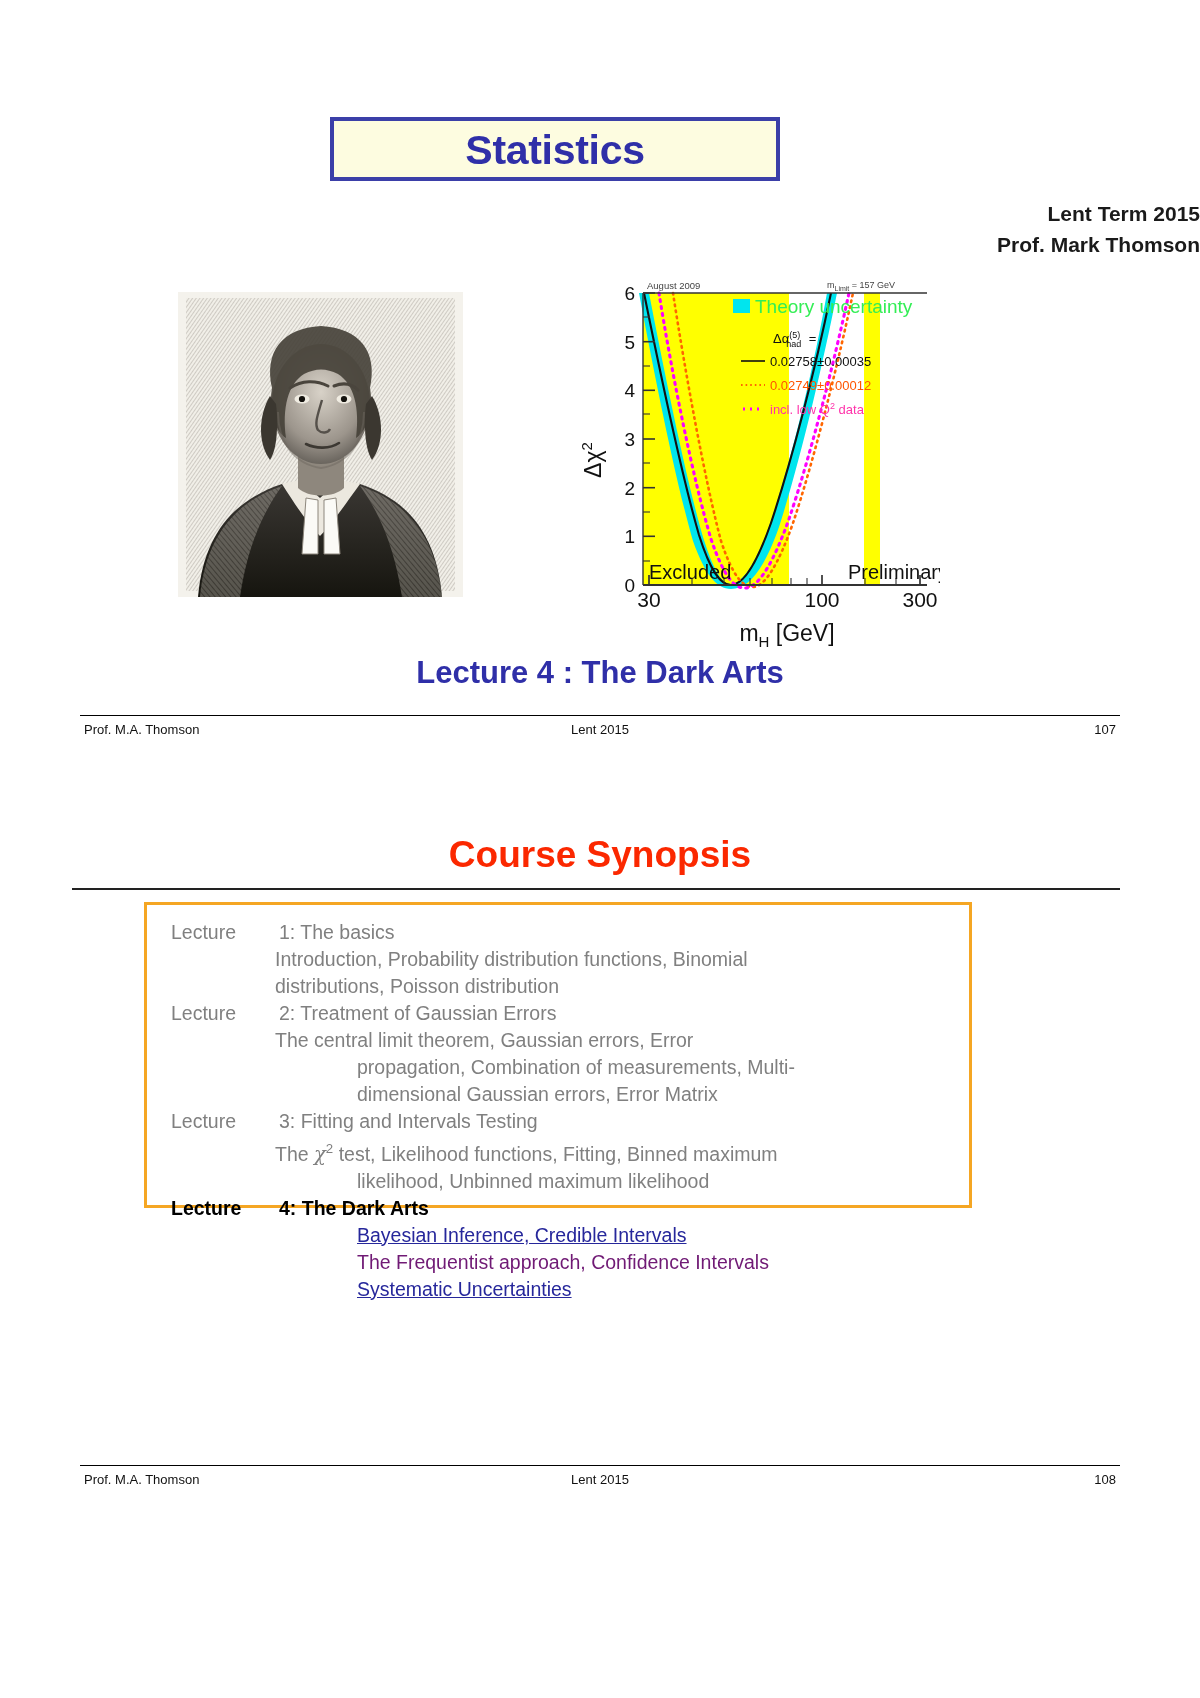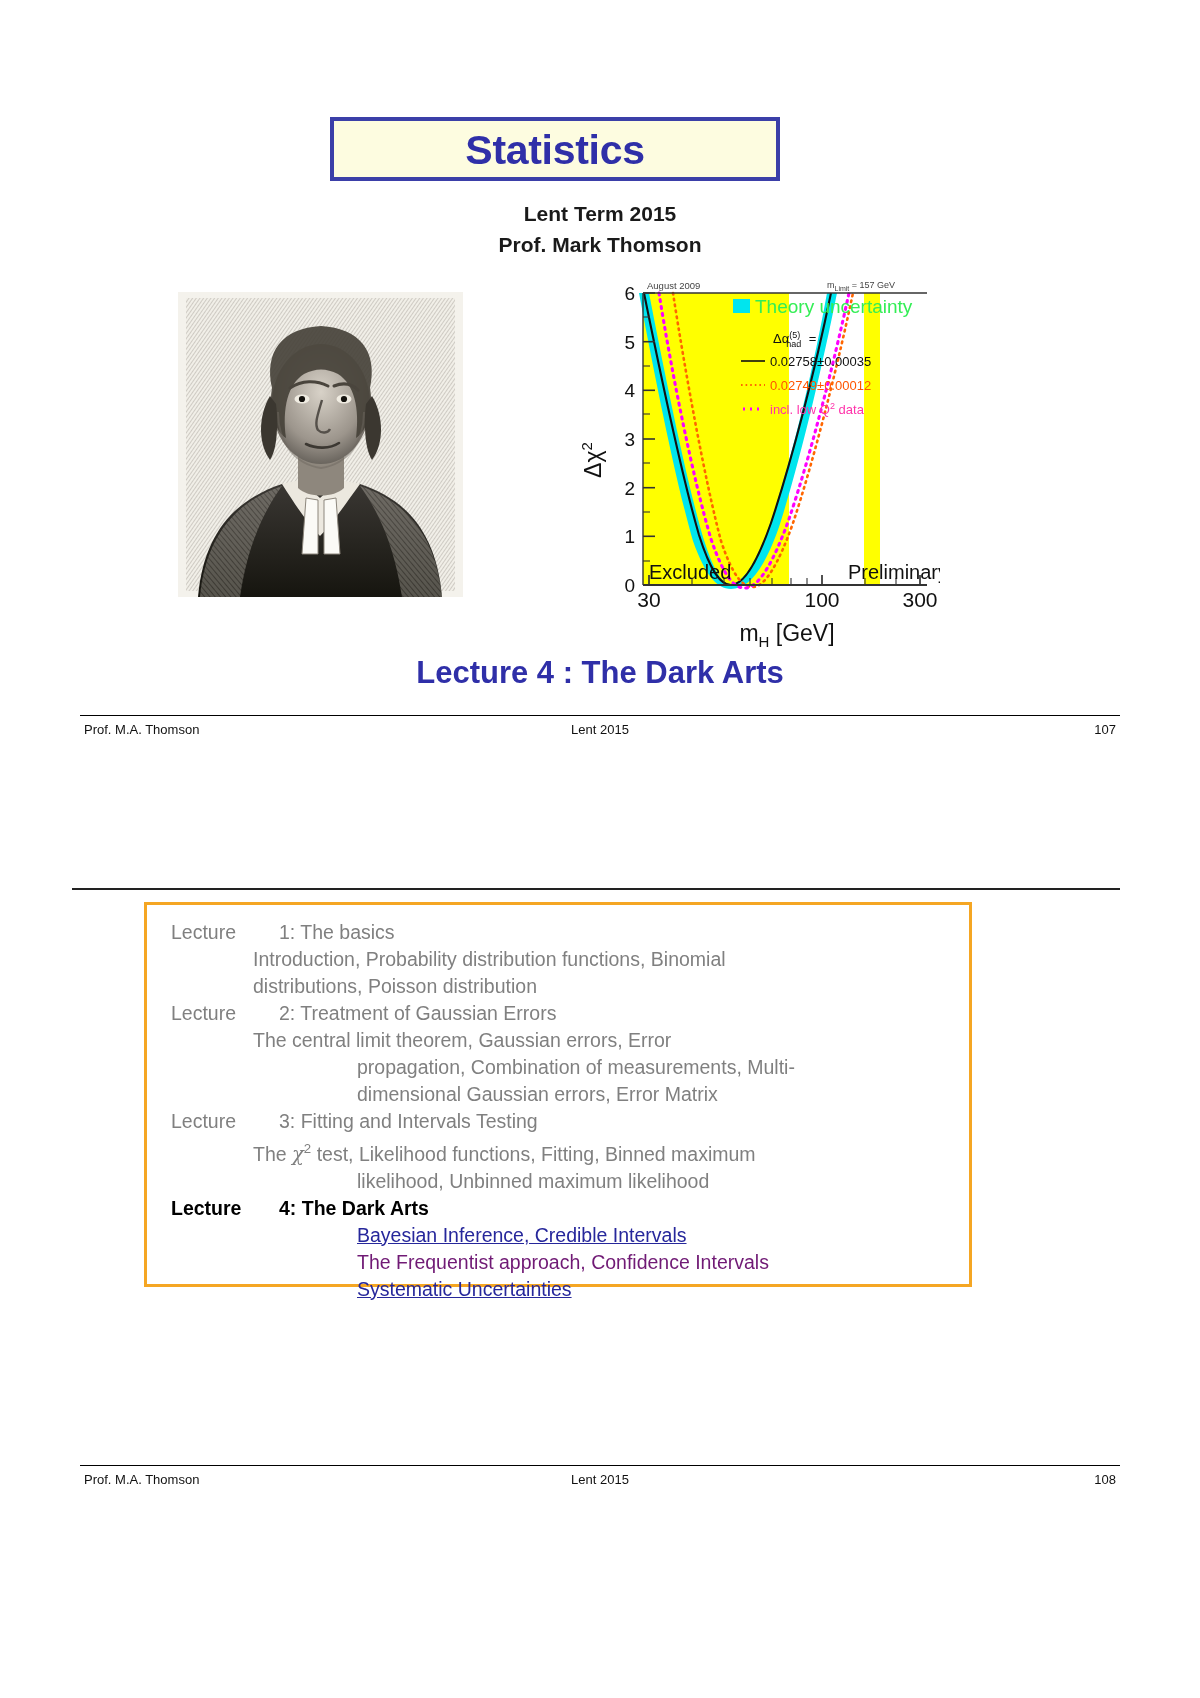--- a/index.html
+++ b/index.html
@@ -25,21 +25,21 @@
     display:block; text-align:center; line-height:58px;
     font-size:41px; font-weight:bold; color:#2f2fa8;
     letter-spacing:-0.3px;
   }
 
   .subtitle {
     position:absolute; left:0; top:198px; width:1200px;
     text-align:center; font-size:21px; font-weight:bold; color:#1a1a1a;
     line-height:31px;
   }
-  .subtitle div { letter-spacing:0px; }
+  .subtitle div { letter-spacing:0px;text-align:right; }
 
   
   .portrait {
     position:absolute; left:178px; top:292px; width:285px; height:305px;
     overflow:hidden;
     background:#ffffff;
   }
 
   
   .chart-wrap {
@@ -68,32 +68,32 @@
 
   .synopsis-title {
     position:absolute; left:0; top:74px; width:1200px; text-align:center;
     font-size:37px; font-weight:bold; color:#fb2800;
   }
   .syn-rule {
     position:absolute; left:72px; top:128px; width:1048px;
     border-top:2px solid #222;
   }
   .syn-box {
-    position:absolute; left:144px; top:142px; width:828px; height:385px;
+    position:absolute; left:144px; top:142px; width:828px; height:306px;
     border:3px solid #f5a623;
     background:#ffffff;
     padding:14px 10px 8px 24px;
   }
   .syn-row { display:flex; font-size:19.5px; line-height:27px; }
   .syn-lab { width:108px; flex:0 0 108px; color:#808080; }
   .syn-lab.bold { color:#000; font-weight:bold; }
   .syn-head { color:#808080; }
   .syn-head.bold { color:#000000; font-weight:bold; }
   .syn-sub {
-    margin-left:82px; color:#808080; font-size:19.5px; line-height:27px;
+    margin-left:104px; color:#808080; font-size:19.5px; line-height:27px;
   }
   .syn-sub.blue { color:#26279b;text-decoration:underline; }
   .syn-sub.faded { color:#701a75; }
   .syn-sub.ind { margin-left:186px; }
   sup.chi { font-size:0.68em; vertical-align:super; }
   .chi-sym { font-family:"DejaVu Serif", serif; font-style:italic; }
 </style>
 </head>
 <body>
 
@@ -286,20 +286,21 @@
 
   <div class="footer" id="footer1">
     <span class="fl">Prof. M.A. Thomson</span>
     <span class="fc">Lent 2015</span>
     <span class="fr">107</span>
   </div>
 </div>
 
 <div id="slide2">
 
+  <div class="synopsis-title">Course Synopsis</div>
   <div class="syn-rule"></div>
 
   <div class="syn-box">
 
     <div class="syn-row">
       <span class="syn-lab">Lecture</span>
       <span class="syn-head">1: The basics</span>
     </div>
     <div class="syn-sub">Introduction, Probability distribution functions, Binomial</div>
     <div class="syn-sub">distributions, Poisson distribution</div>

